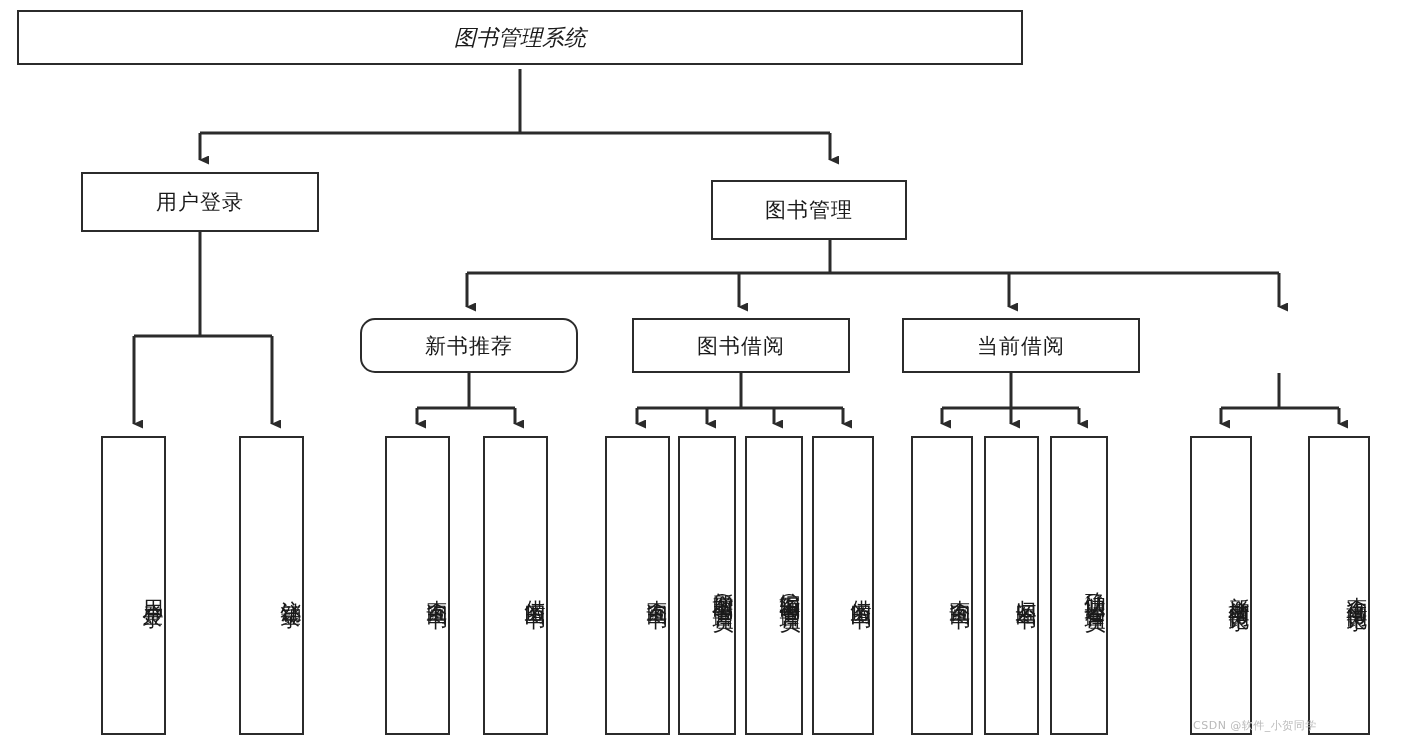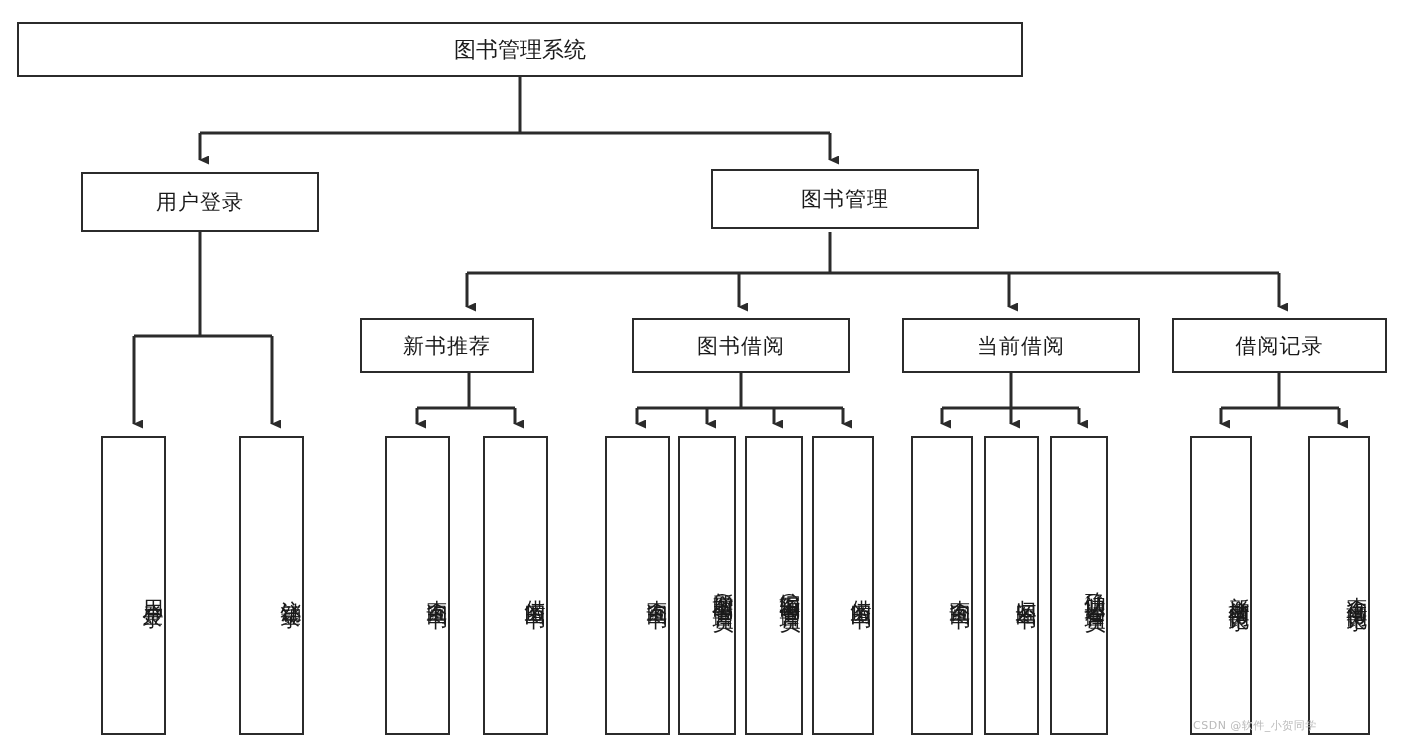--- a/index.html
+++ b/index.html
@@ -117,42 +117,39 @@
       <path d="M1011,408 L1011,424" marker-end="url(#arrowhead)"></path>
       <path d="M1079,408 L1079,424" marker-end="url(#arrowhead)"></path>
 
       <path d="M1279,373 L1279,408"></path>
       <path d="M1221,408 L1339,408"></path>
       <path d="M1221,408 L1221,424" marker-end="url(#arrowhead)"></path>
       <path d="M1339,408 L1339,424" marker-end="url(#arrowhead)"></path>
     </g>
   </svg>
 
-  <div class="node root" id="node-root" style="left: 17px; top: 22px; width: 1006px; height: 55px;">
+  <div class="node root" id="node-root" style="left: 17px; top: 10px; width: 1006px; height: 55px; font-style: italic;">
     <span>图书管理系统</span>
   </div>
 
   <div class="node horiz" id="node-l2-0" style="left: 81px; top: 172px; width: 238px; height: 60px;">
     <span>用户登录</span>
   </div>
-  <div class="node horiz" id="node-l2-1" style="left: 711px; top: 169px; width: 268px; height: 60px; text-align: center;">
+  <div class="node horiz" id="node-l2-1" style="left: 711px; top: 180px; width: 196px; height: 60px; text-align: center;">
     <span>图书管理</span>
   </div>
 
-  <div class="node horiz" id="node-l3-0" style="left: 360px; top: 318px; width: 174px; height: 55px;">
+  <div class="node horiz" id="node-l3-0" style="left: 360px; top: 318px; width: 218px; height: 55px; border-radius: 15px;">
     <span>新书推荐</span>
   </div>
   <div class="node horiz" id="node-l3-1" style="left: 632px; top: 318px; width: 218px; height: 55px; text-align: right;">
     <span>图书借阅</span>
   </div>
   <div class="node horiz" id="node-l3-2" style="left: 902px; top: 318px; width: 238px; height: 55px;">
     <span>当前借阅</span>
-  </div>
-  <div class="node horiz" id="node-l3-3" style="left: 1172px; top: 318px; width: 215px; height: 55px;">
-    <span>借阅记录</span>
   </div>
 
   <div class="node vert" id="node-leaf-0" style="left: 101px; top: 436px; width: 65px; height: 299px;">
     <span class="vlabel">用户登录</span>
   </div>
   <div class="node vert" id="node-leaf-1" style="left: 239px; top: 436px; width: 65px; height: 299px;">
     <span class="vlabel">注销登录</span>
   </div>
   <div class="node vert" id="node-leaf-2" style="left: 385px; top: 436px; width: 65px; height: 299px;">
     <span class="vlabel">查询图书</span>

